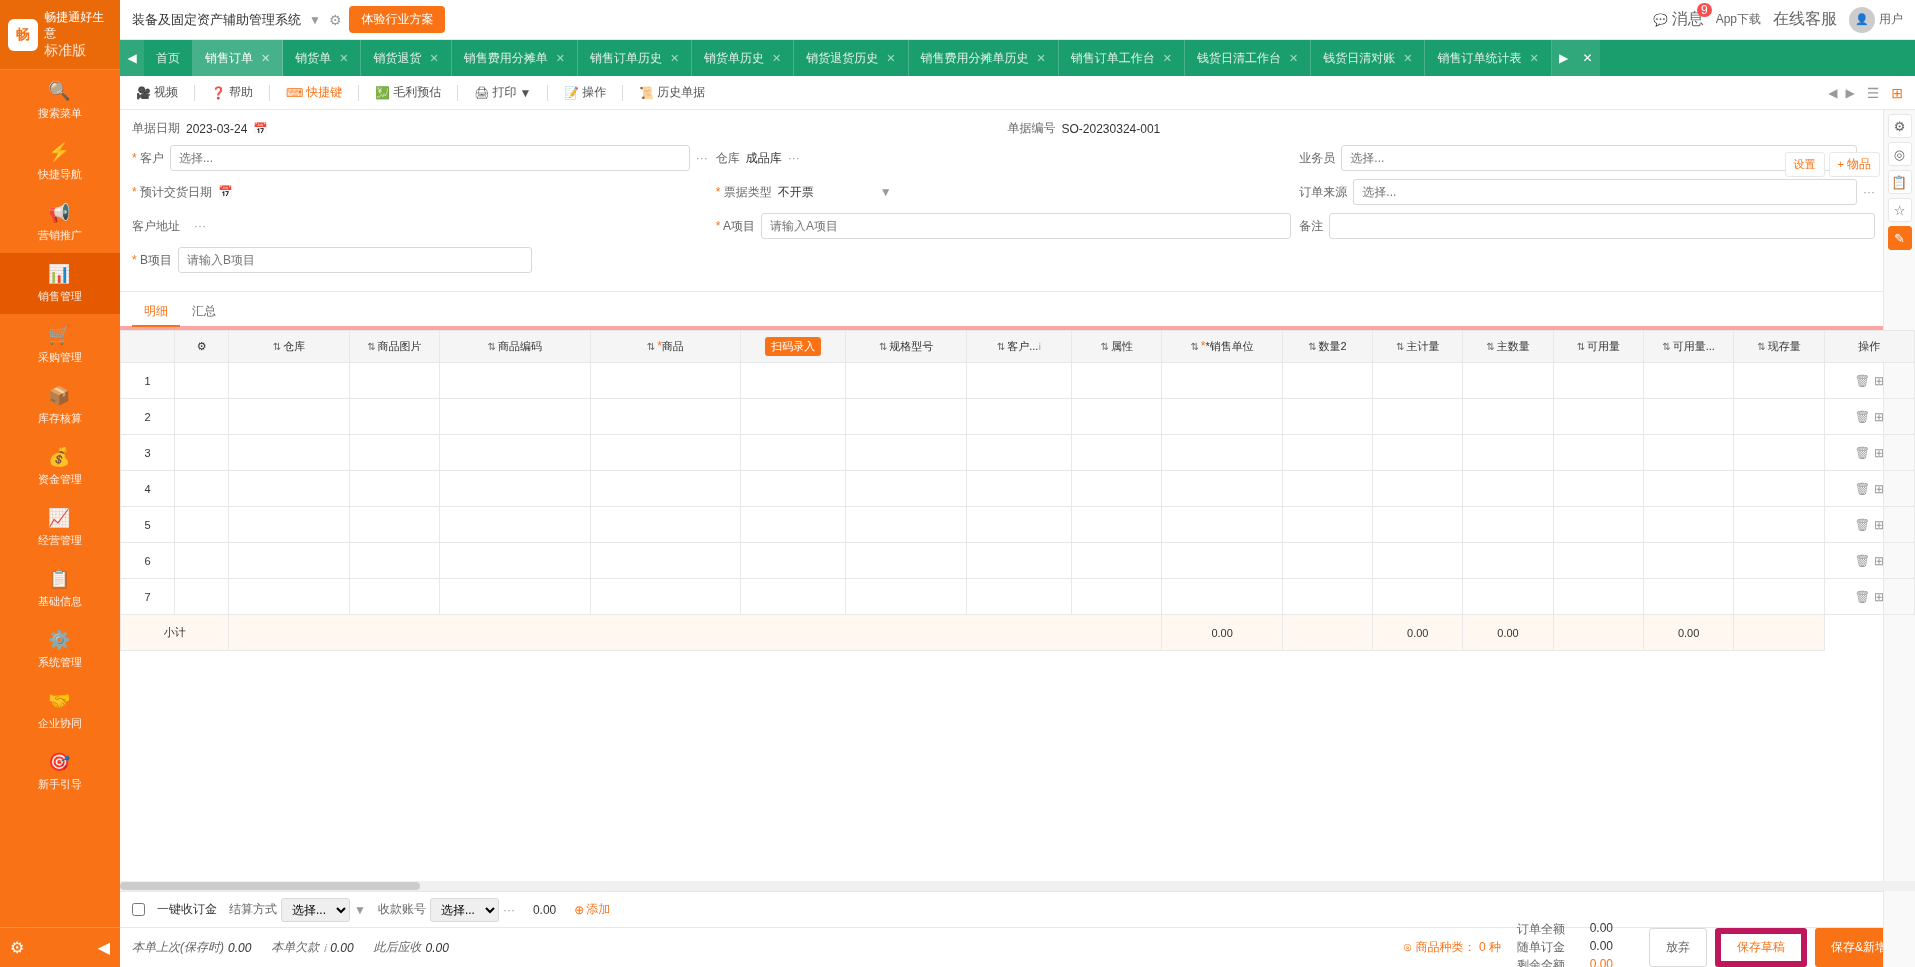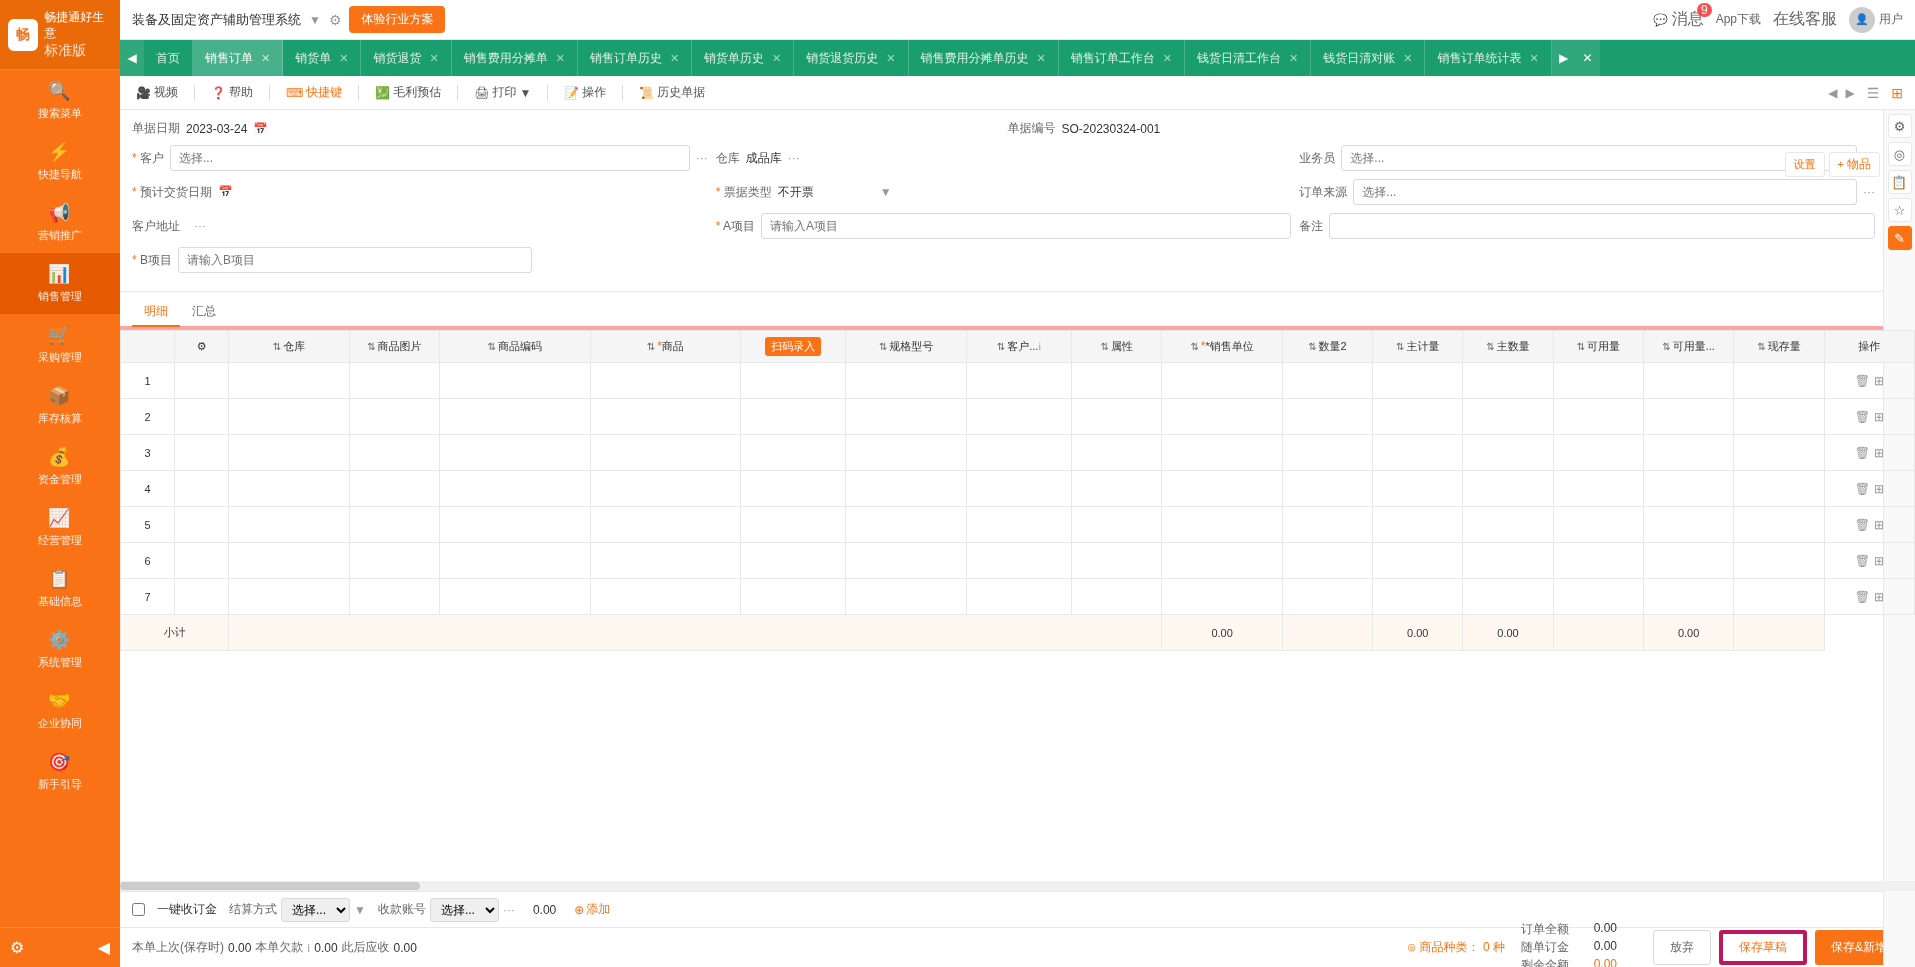--- a/index.html
+++ b/index.html
@@ -310,35 +310,35 @@
     #bottom-summary {
       height: 40px;
       background: #fff;
       border-top: 1px solid #e8e8e8;
       display: flex;
       align-items: center;
       justify-content: space-between;
       padding: 0 12px;
       flex-shrink: 0;
     }
-    .summary-left { display: flex; gap: 4px; align-items: flex-start; }
+    .summary-left { display: flex; gap: 20px; align-items: flex-start; font-style: italic; }
     .summary-item { display: flex; gap: 4px; align-items: center; color: #666; font-size: 12px; }
     .summary-item .val { color: #333; }
     .summary-right { display: flex; align-items: center; gap: 16px; }
     .order-totals { display: flex; flex-direction: column; align-items: flex-end; font-size: 11px; color: #666; gap: 1px; }
     .order-totals-row { display: flex; gap: 8px; justify-content: flex-end; }
     .order-totals-row .amt { color: #333; min-width: 40px; text-align: right; }
     .order-totals-row .surplus { color: #f97316; }
     .summary-actions { display: flex; gap: 8px; padding-left: 20px; }
     .btn-discard {
       border: 1px solid #d9d9d9; background: white; color: #666;
       padding: 5px 16px; border-radius: 3px; cursor: pointer; font-size: 12px;
     }
     .btn-save-draft {
-      border: 4px solid #be185d; background: white; color: #f97316;
+      border: 6px solid #be185d; background: white; color: #f97316;
       padding: 5px 16px; border-radius: 3px; cursor: pointer; font-size: 12px;
     }
     .btn-save-new {
       background: #f97316; color: white; border: none;
       padding: 5px 16px; border-radius: 3px; cursor: pointer; font-size: 12px;
     }
     .product-count { color: #666; font-size: 12px; }
     .product-count span { color: #f97316; }
 
     

